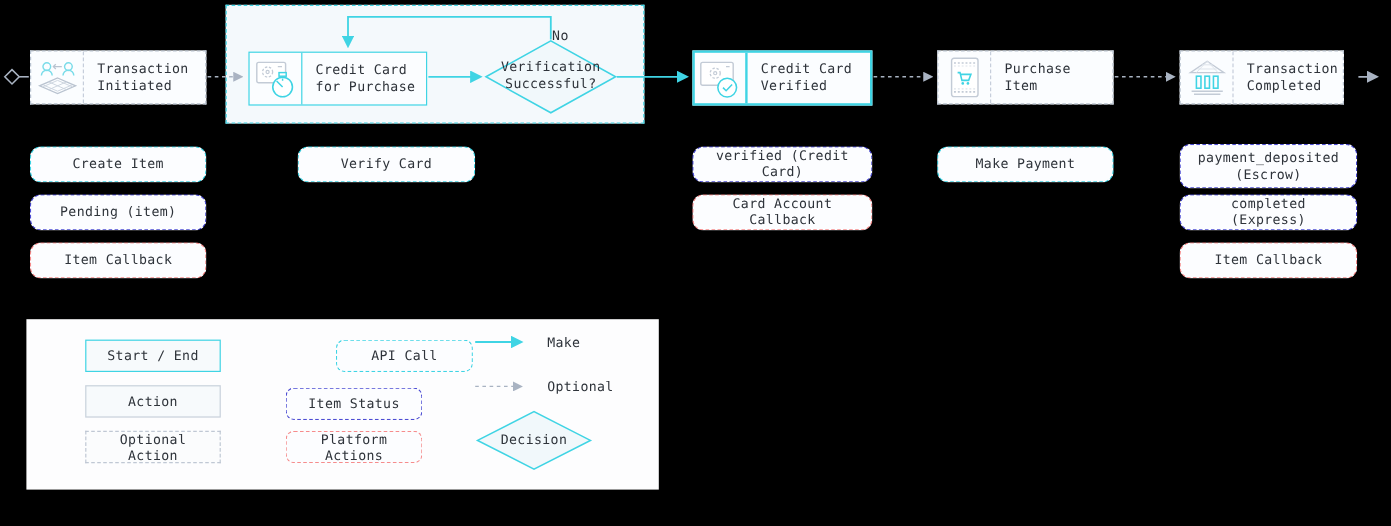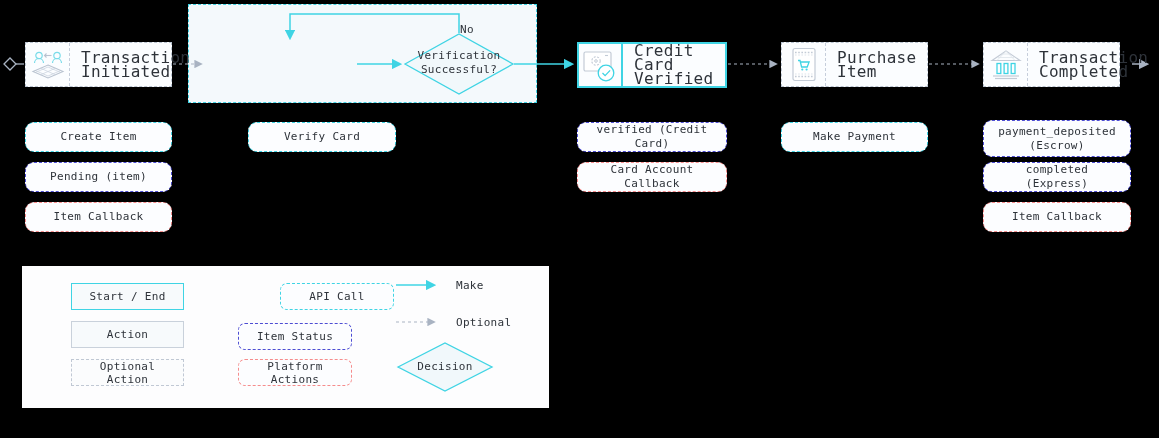--- a/index.html
+++ b/index.html
@@ -22,21 +22,21 @@
   .node.cyan { border:1.5px solid #3fd4e4; }
   .node.cyan-bold { border:2px solid #3fd4e4; }
   .node-icon {
     width:44px; flex:none; display:flex; align-items:center; justify-content:center;
     border-right:1px dashed #c6cedb;
   }
   .node.cyan .node-icon { border-right:1.5px solid #3fd4e4; }
   .node.cyan-bold .node-icon { border-right:2px solid #3fd4e4; }
   .node-label {
     display:flex; align-items:center; padding:2px 6px 2px 11px;
-    font-size:16px; line-height:14px; letter-spacing:0.3px;
+    font-size:11px; line-height:14px; letter-spacing:0.3px;
   }
   
   .pill {
     position:absolute; z-index:3; height:30px; border-radius:9px; background:#fcfdff;
     display:flex; align-items:center; justify-content:center; text-align:center;
     font-size:11px; line-height:14px; letter-spacing:0.3px; padding:2px 8px;
   }
   .pill.api      { border:1.5px dashed #3fd4e4; }
   .pill.status   { border:1.5px dashed #4d4dd3; }
   .pill.platform { border:1.5px dashed #f68c8c; }
@@ -122,20 +122,35 @@
         <line x1="26.5" y1="19.2" x2="11.5" y2="25.8" stroke="#ccd4df" stroke-width="0.8"></line>
         <line x1="19" y1="18" x2="31" y2="23.2" stroke="#ccd4df" stroke-width="0.8"></line>
         <line x1="19" y1="18" x2="7" y2="23.2" stroke="#ccd4df" stroke-width="0.8"></line>
         <line x1="19" y1="27" x2="31" y2="21.8" stroke="#ccd4df" stroke-width="0.8"></line>
         <line x1="19" y1="27" x2="7" y2="21.8" stroke="#ccd4df" stroke-width="0.8"></line>
       </svg>
     </div>
     <div class="node-label">Transaction Initiated</div>
   </div>
 
+  <div class="node cyan" style="left:207px; top:43px; width:149px; height:45px;">
+    <div class="node-icon">
+      <svg width="36" height="36" viewBox="0 0 36 36">
+        <rect x="2" y="4" width="24" height="17" rx="1.5" fill="#fff" stroke="#c3cbd6" stroke-width="1.2"></rect>
+        <circle cx="11" cy="12" r="4.2" fill="none" stroke="#c3cbd6" stroke-width="1.1" stroke-dasharray="2 1.4"></circle>
+        <circle cx="11" cy="12" r="1.3" fill="none" stroke="#c3cbd6" stroke-width="1"></circle>
+        <line x1="19.5" y1="7.5" x2="23" y2="7.5" stroke="#c3cbd6" stroke-width="1.1"></line>
+        <rect x="20.5" y="12.5" width="6" height="3" fill="#fff" stroke="#3fd4e4" stroke-width="1.2"></rect>
+        <circle cx="23.5" cy="24.5" r="8.2" fill="#fff" stroke="#3fd4e4" stroke-width="1.3"></circle>
+        <line x1="23.5" y1="24.5" x2="18.5" y2="19.5" stroke="#3fd4e4" stroke-width="1.2"></line>
+        <line x1="23.5" y1="17.5" x2="23.5" y2="19.3" stroke="#3fd4e4" stroke-width="1.2"></line>
+      </svg>
+    </div>
+    <div class="node-label">Credit Card for Purchase</div>
+  </div>
 
   <div class="node cyan-bold" style="left:577px; top:42px; width:150px; height:46px;">
     <div class="node-icon">
       <svg width="36" height="34" viewBox="0 0 36 34">
         <rect x="2" y="4" width="27" height="19" rx="1.5" fill="#fff" stroke="#c3cbd6" stroke-width="1.2"></rect>
         <circle cx="14" cy="13" r="4.2" fill="none" stroke="#c3cbd6" stroke-width="1.1" stroke-dasharray="2 1.4"></circle>
         <circle cx="14" cy="13" r="1.3" fill="none" stroke="#c3cbd6" stroke-width="1"></circle>
         <line x1="23" y1="7.5" x2="26" y2="7.5" stroke="#c3cbd6" stroke-width="1.1"></line>
         <circle cx="24" cy="25" r="7.8" fill="#fff" stroke="#3fd4e4" stroke-width="1.3"></circle>
         <path d="M20.5,25 l2.6,2.6 l5,-5.2" fill="none" stroke="#3fd4e4" stroke-width="1.3"></path>

